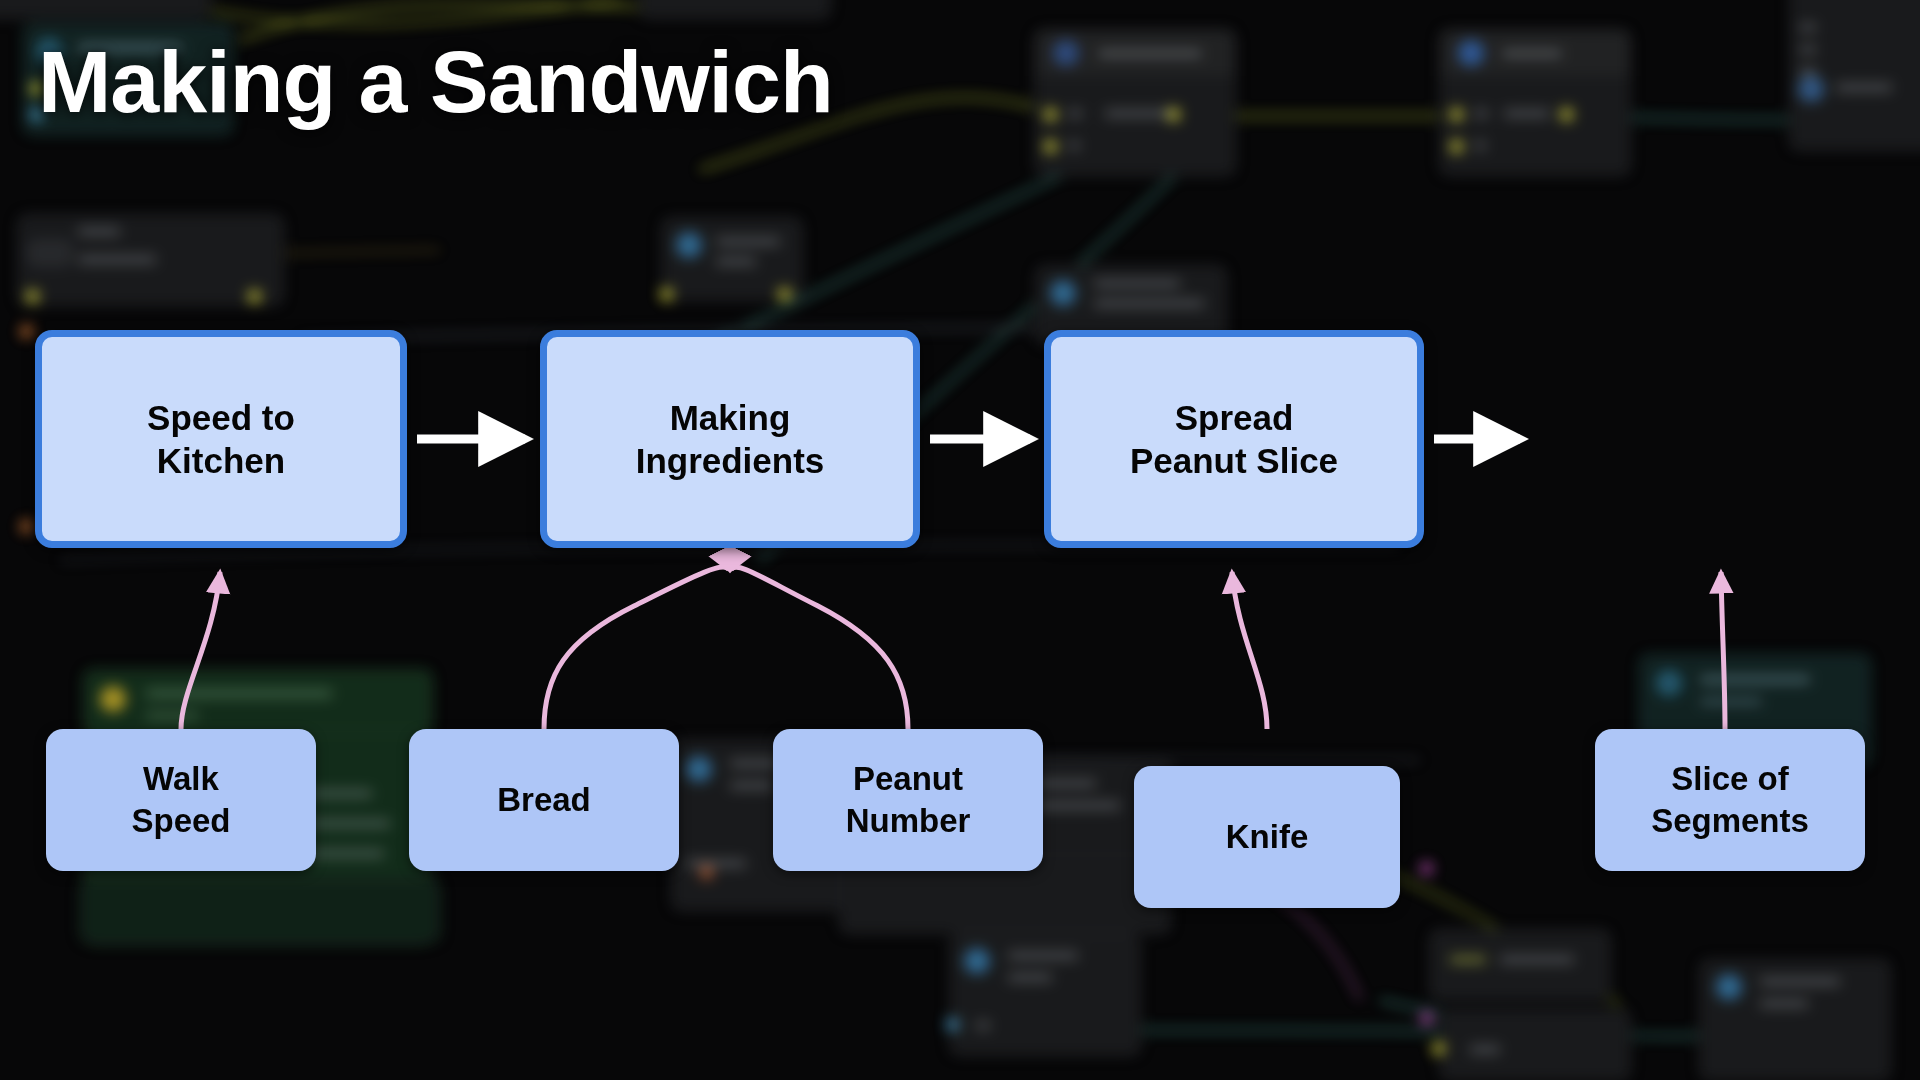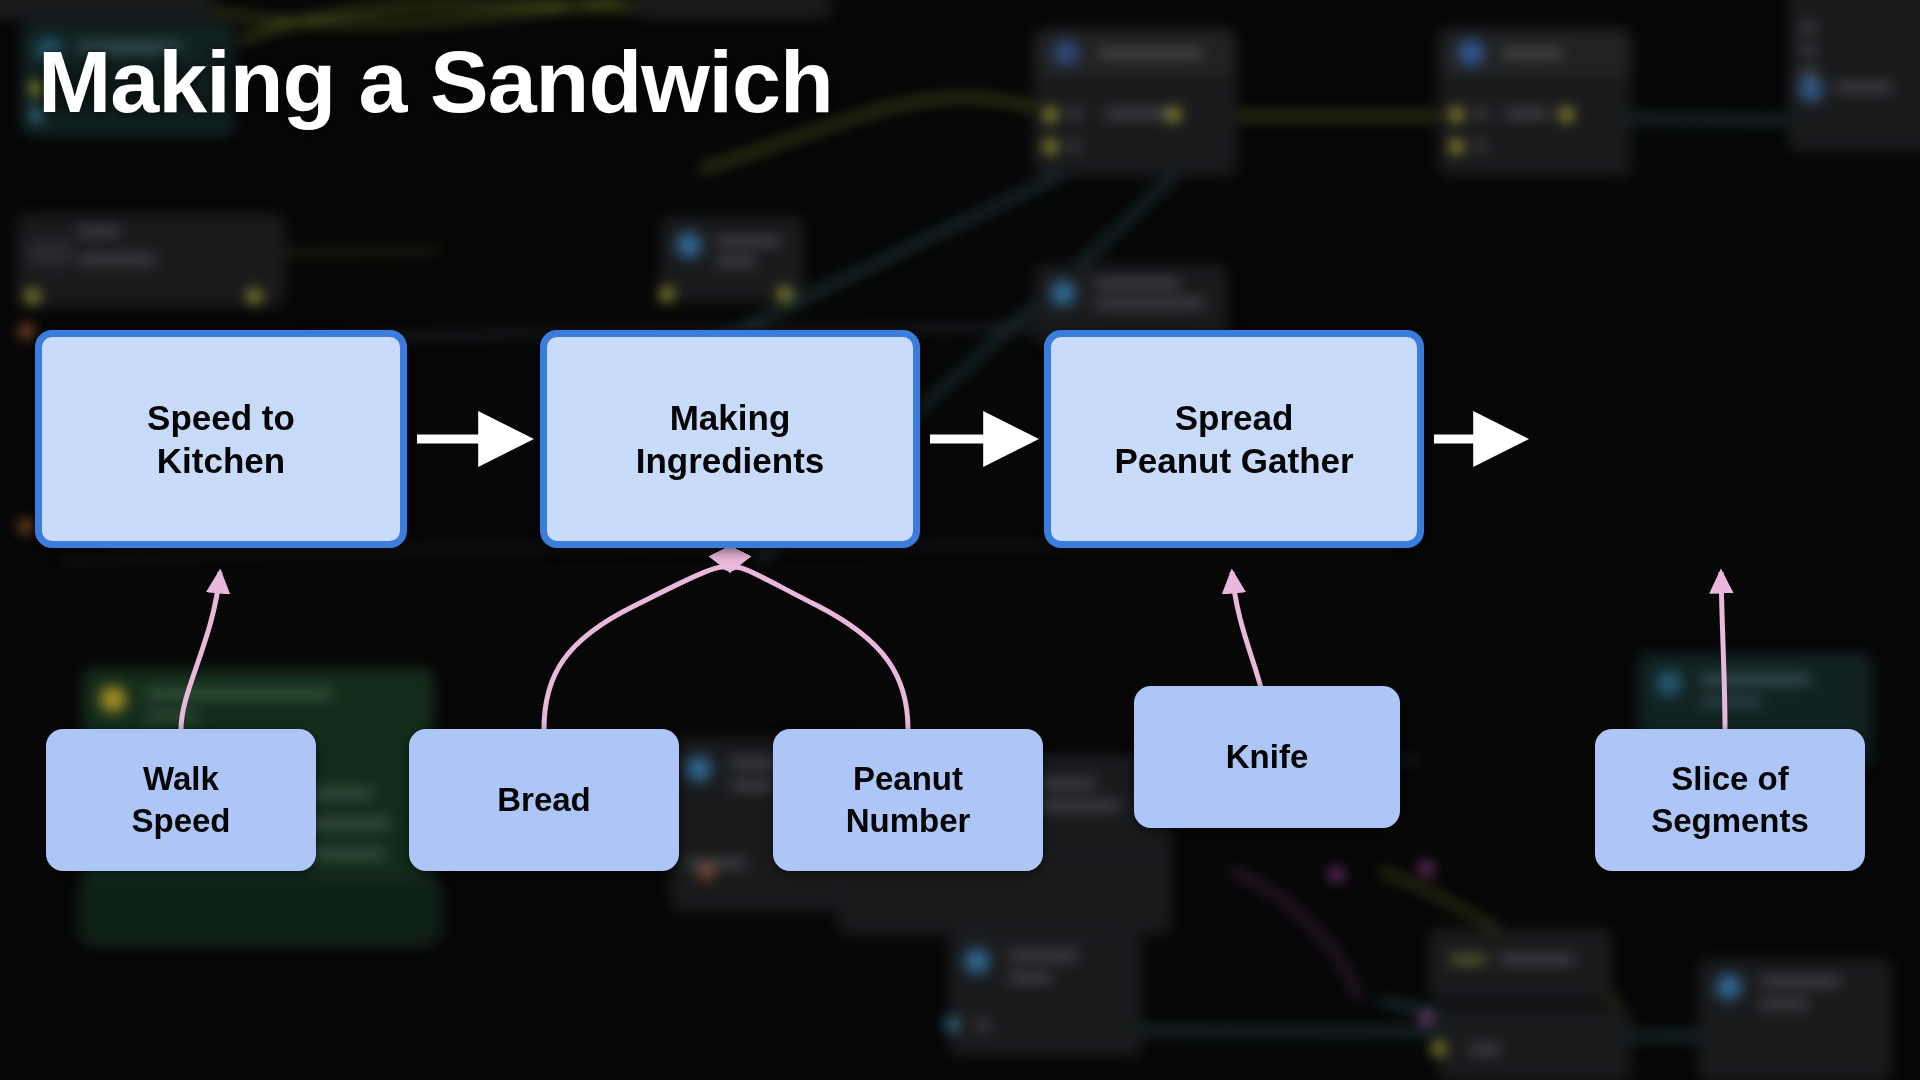--- a/index.html
+++ b/index.html
@@ -246,35 +246,35 @@
     <div class="step" style="left:35px;top:330px;width:372px;height:218px;">
       <span class="lbl">Speed to
 Kitchen</span>
     </div>
     <div class="step" style="left:540px;top:330px;width:380px;height:218px;">
       <span class="lbl">Making
 Ingredients</span>
     </div>
     <div class="step" style="left:1044px;top:330px;width:380px;height:218px;">
       <span class="lbl">Spread
-Peanut Gather</span>
+Peanut Slice</span>
     </div>
 
     <div class="param" style="left:409px;top:729px;width:270px;height:142px;">
       <span class="lbl">Bread</span>
     </div>
     <div class="param" style="left:46px;top:729px;width:270px;height:142px;">
       <span class="lbl">Walk
 Speed</span>
     </div>
     <div class="param" style="left:773px;top:729px;width:270px;height:142px;">
       <span class="lbl">Peanut
 Number</span>
     </div>
-    <div class="param" style="left:1134px;top:686px;width:266px;height:142px;text-align:center;">
+    <div class="param" style="left:1134px;top:766px;width:266px;height:142px;text-align:center;">
       <span class="lbl">Knife</span>
     </div>
     <div class="param" style="left:1595px;top:729px;width:270px;height:142px;">
       <span class="lbl">Slice of
 Segments</span>
     </div>
 
   </div>
 </div>
 

